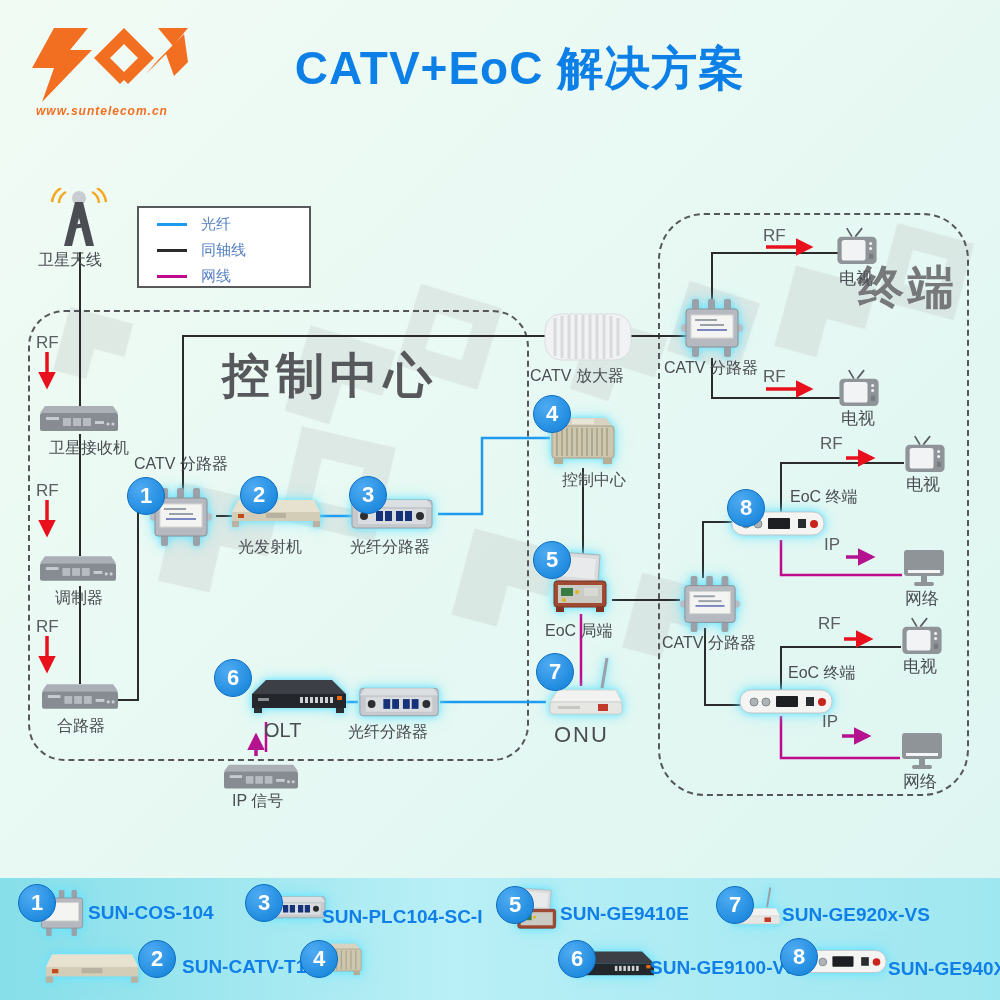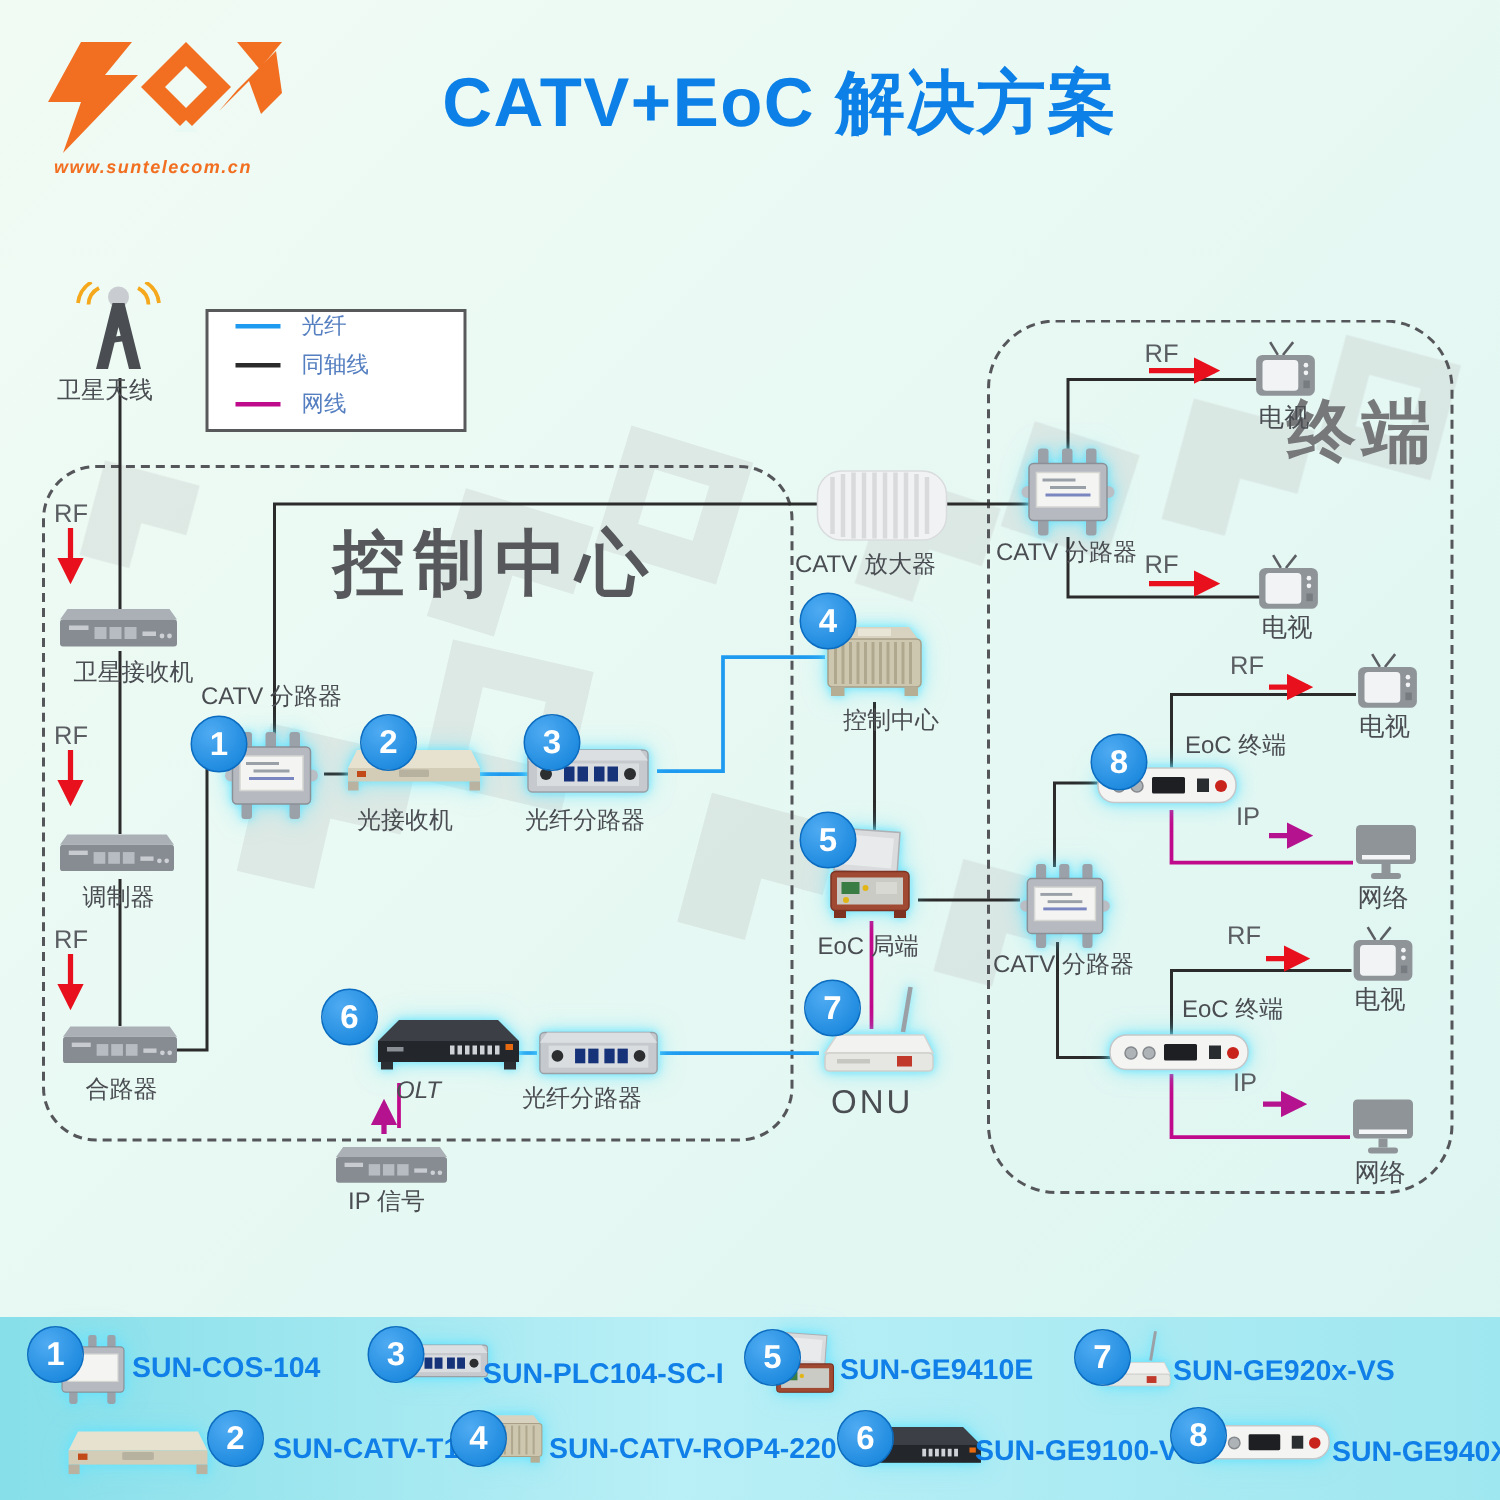--- a/index.html
+++ b/index.html
@@ -8,21 +8,21 @@
          background:linear-gradient(135deg,#f1fbf4 0%,#e9f9f3 40%,#dcf5f1 100%);}
   svg{display:block;}
   .abs{position:absolute;}
   .lbl{position:absolute;color:#4a4d52;font-size:16px;white-space:nowrap;z-index:4;}
   .lbl.center{text-align:center;}
   .rf{font-size:17px;color:#5a5d61;}
   .logo-url{position:absolute;left:36px;top:104px;color:#f26f21;font-weight:bold;font-size:12px;letter-spacing:1px;z-index:4;font-style:italic;}
   .title{position:absolute;left:240px;top:38px;width:560px;text-align:center;
          font-size:46px;font-weight:bold;color:#0d80e8;z-index:4;letter-spacing:1px;}
   .legend-box{position:absolute;left:137px;top:206px;width:152px;height:78px;background:#ffffff;
-              border:2px solid #58595b;z-index:4;display:flex;flex-direction:column;justify-content:flex-start;gap:7px;padding-left:18px;}
+              border:2px solid #58595b;z-index:4;display:flex;flex-direction:column;justify-content:flex-end;gap:7px;padding-left:18px;}
   .legend-row{display:flex;align-items:center;gap:14px;}
   .legend-swatch{width:30px;height:0;border-top-width:3px;border-top-style:solid;}
   .sw0{border-top-color:#1e9bf0;}
   .sw1{border-top-color:#2b2b2b;}
   .sw2{border-top-color:#c00a8c;}
   .legend-label{font-size:15px;color:#557fc0;}
   .zone-box{position:absolute;border:2px dashed #55565a;z-index:1;}
   .zone-title{position:absolute;font-weight:bold;color:#57585c;z-index:2;}
   .dev{position:absolute;z-index:3;}
   .glow{filter:drop-shadow(0 0 3px rgba(98,227,255,.95)) drop-shadow(0 0 7px rgba(98,227,255,.55));}
@@ -448,28 +448,28 @@
   </svg>
 
   <span class="lbl" style="left:38px;top:250px;">卫星天线</span>
   <span class="lbl rf" style="left:36px;top:333px;">RF</span>
   <span class="lbl center" style="left:32px;top:438px;width:114px;font-family:Liberation Mono, monospace;">卫星接收机</span>
   <span class="lbl rf" style="left:36px;top:481px;">RF</span>
   <span class="lbl center" style="left:40px;top:588px;width:78px;">调制器</span>
   <span class="lbl rf" style="left:36px;top:617px;">RF</span>
   <span class="lbl center" style="left:42px;top:716px;width:78px;">合路器</span>
   <span class="lbl" style="left:134px;top:454px;">CATV 分路器</span>
-  <span class="lbl" style="left:238px;top:537px;">光接收机</span>
+  <span class="lbl" style="left:238px;top:537px;">光发射机</span>
   <span class="lbl" style="left:350px;top:537px;">光纤分路器</span>
   <span class="lbl" style="left:530px;top:366px;">CATV 放大器</span>
   <span class="lbl" style="left:664px;top:358px;">CATV 分路器</span>
   <span class="lbl" style="left:562px;top:470px;">控制中心</span>
   <span class="lbl" style="left:545px;top:621px;">EoC 局端</span>
   <span class="lbl" style="left:662px;top:633px;">CATV 分路器</span>
-  <span class="lbl" style="left:264px;top:719px;font-size:16px;font-style:italic;">OLT</span>
+  <span class="lbl" style="left:264px;top:719px;font-size:20px;">OLT</span>
   <span class="lbl" style="left:348px;top:722px;">光纤分路器</span>
   <span class="lbl" style="left:554px;top:722px;font-size:22px;letter-spacing:2px;">ONU</span>
   <span class="lbl" style="left:232px;top:791px;">IP 信号</span>
   <span class="lbl" style="left:790px;top:487px;">EoC 终端</span>
   <span class="lbl" style="left:788px;top:663px;">EoC 终端</span>
   <span class="lbl" style="left:839px;top:267px;font-size:17px;">电视</span>
   <span class="lbl" style="left:841px;top:407px;font-size:17px;">电视</span>
   <span class="lbl" style="left:906px;top:473px;font-size:17px;">电视</span>
   <span class="lbl" style="left:903px;top:655px;font-size:17px;">电视</span>
   <span class="lbl" style="left:905px;top:587px;font-size:17px;">网络</span>
@@ -539,21 +539,20 @@
           <line x1="23" y1="12" x2="23" y2="40"></line>
         <line x1="30" y1="12" x2="30" y2="40"></line>
           <line x1="37" y1="12" x2="37" y2="40"></line>
           <line x1="44" y1="12" x2="44" y2="40"></line>
         <line x1="51" y1="12" x2="51" y2="40"></line>
           <line x1="58" y1="12" x2="58" y2="40"></line>
       </g>
       <rect x="6" y="42" width="9" height="6" fill="#b5ad94"></rect>
         <rect x="55" y="42" width="9" height="6" fill="#b5ad94"></rect>
     </svg>
-    <span class="pname" style="left:366px;top:78px;">SUN-CATV-ROP4-220</span>
 
     <div class="badge" style="left:496px;top:8px;">5</div>
     <svg class="dev glow" style="left:512px;top:6px;" width="48" height="52" viewBox="0 0 66 64">
       <polygon points="12,2 54,5 52,33 10,30" fill="#d9dbdd" stroke="#aeb1b4"></polygon>
       <polygon points="16,6 50,9 48,29 14,26" fill="#e8eaec"></polygon>
       <rect x="8" y="31" width="52" height="26" rx="3" fill="#a14a33" stroke="#7e3322"></rect>
       <rect x="12" y="35" width="44" height="18" fill="#c9cbc4"></rect>
       <rect x="15" y="38" width="12" height="8" fill="#3a7d44"></rect>
         <circle cx="31" cy="42" r="2" fill="#e2b516"></circle>
     </svg>

